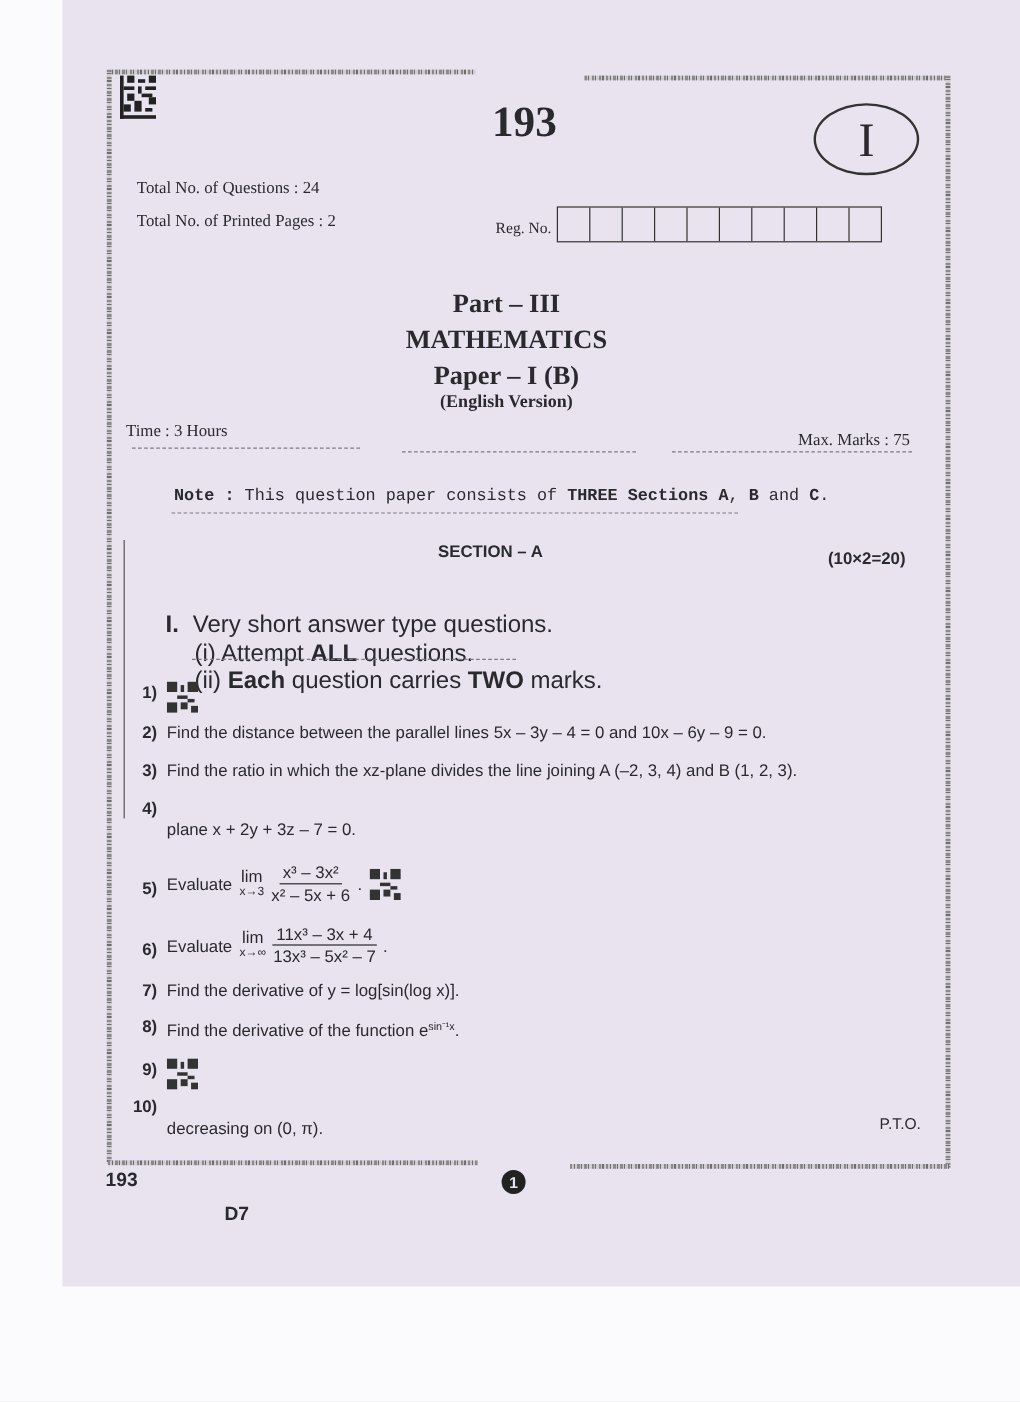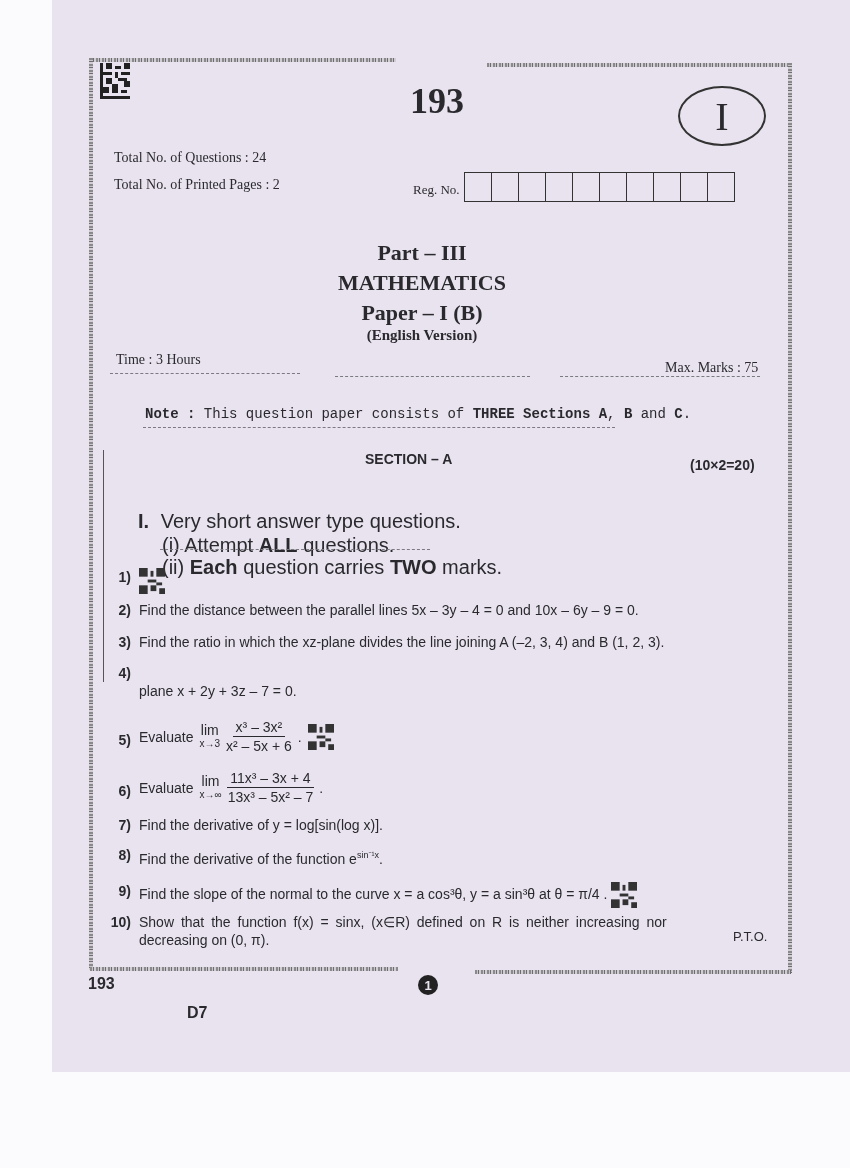--- a/index.html
+++ b/index.html
@@ -113,21 +113,21 @@
   <div class="reg-box"></div>
   <div class="reg-box"></div>
   <div class="reg-box"></div>
 </div>
 
 <div class="abs title-block" style="top:240px;font-size:22px;left:-3px;">Part – III</div>
 <div class="abs title-block" style="top:270px;font-size:22px;left:-3px;">MATHEMATICS</div>
 <div class="abs title-block" style="top:300px;font-size:22px;left:-3px;">Paper – I (B)</div>
 <div class="abs title-block" style="top:327px;font-size:15px;left:-3px;">(English Version)</div>
 
-<div class="abs meta" style="left:116px;top:352px;">Time : 3 Hours</div>
+<div class="abs meta" style="left:105px;top:352px;">Time : 3 Hours</div>
 <div class="hr-dotted" style="left:110px;top:373px;width:190px;"></div>
 <div class="hr-dotted" style="left:335px;top:376px;width:195px;"></div>
 <div class="hr-dotted" style="left:560px;top:376px;width:200px;"></div>
 <div class="abs meta" style="left:665px;top:360px;">Max. Marks : 75</div>
 
 <div class="abs note">
   <b>Note :</b><span> This question paper consists of </span><b>THREE Sections A</b><span>, </span><b>B</b><span> and </span><b>C</b><span>.</span>
 </div>
 <div class="hr-dotted" style="left:143px;top:427px;width:472px;"></div>
 
@@ -233,39 +233,37 @@
 </div>
 
 <div class="q" style="left:105px;top:846px;width:640px;">
   <span class="qn">8)</span>
   <span class="qt"><span>Find the derivative of the function e</span><sup>sin⁻¹x</sup><span>.</span></span>
 </div>
 
 <div class="q" style="left:105px;top:882px;width:660px;">
   <span class="qn">9)</span>
   <span class="qt" style="white-space:nowrap;">
-    <span>Find the slope of the normal to the curve x = a cos³θ, y = a sin³θ at θ = π/4 .</span>
     <svg class="qr" viewBox="0 0 9 9">
         <g fill="#333">
           <rect x="0" y="0" width="3" height="3"></rect>
           <rect x="6" y="0" width="3" height="3"></rect>
           <rect x="0" y="6" width="3" height="3"></rect>
           <rect x="4" y="1" width="1" height="2"></rect>
           <rect x="3" y="4" width="3" height="1"></rect>
           <rect x="6" y="5" width="2" height="1"></rect>
           <rect x="4" y="6" width="2" height="2"></rect>
           <rect x="7" y="7" width="2" height="2"></rect>
         </g>
       </svg>
   </span>
 </div>
 
 <div class="q" style="left:105px;top:913px;width:640px;height:40px;">
   <span class="qn">10)</span>
-  <span class="qt" style="white-space:nowrap;word-spacing:3px;">Show that the function f(x) = sinx, (x∈R) defined on R is neither increasing nor</span>
   <span class="qt" style="top:18px;">decreasing on (0, π).</span>
 </div>
 
 <div class="abs footer" style="left:88px;top:975px;">193</div>
 <div class="abs footer" style="left:187px;top:1004px;">D7</div>
 <div class="abs page-dot">
     <span>1</span>
   </div>
 <div class="abs" style="left:733px;top:929px;font-size:13px;">P.T.O.</div>
 

